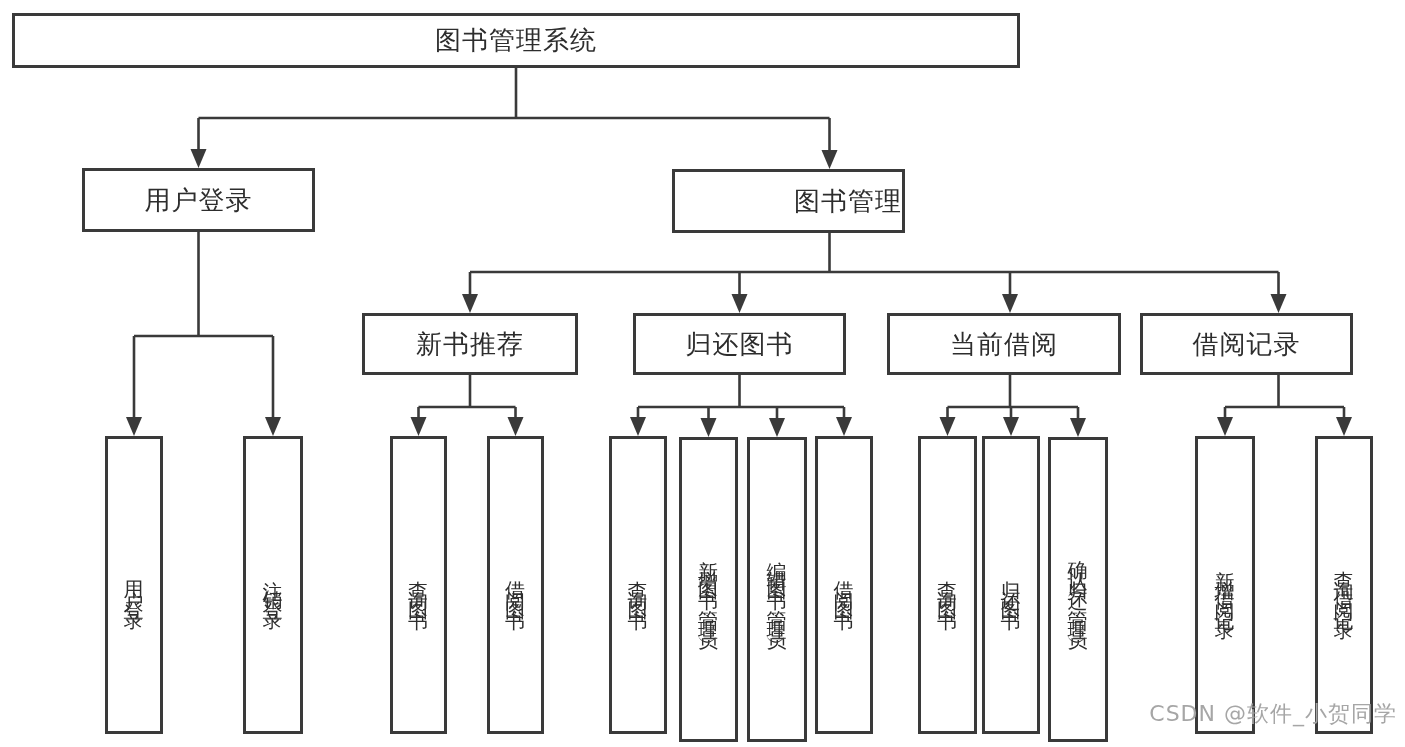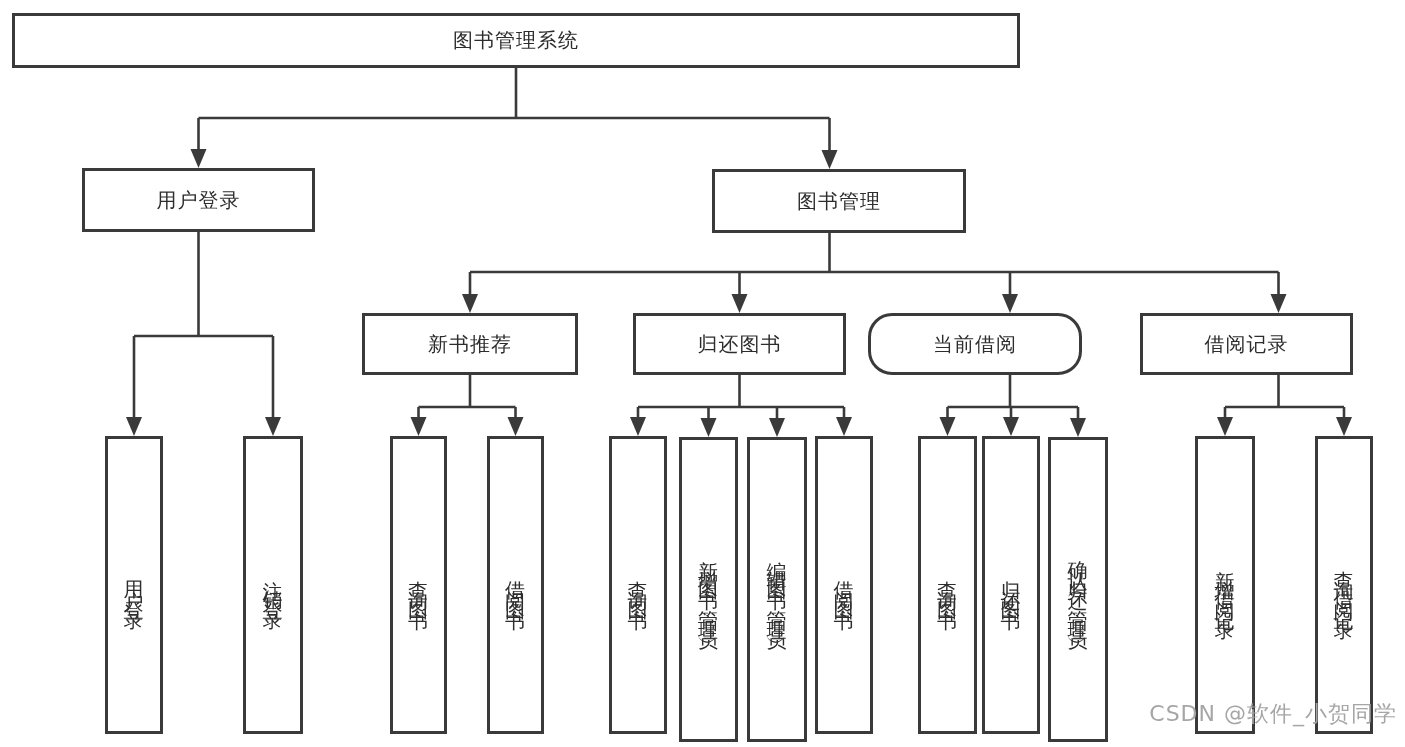--- a/index.html
+++ b/index.html
@@ -20,21 +20,21 @@
     position: absolute;
     background: #ffffff;
     border: 3px solid #3a3a3a;
     box-sizing: border-box;
     display: flex;
     align-items: center;
     justify-content: center;
     color: #2d2d2d;
   }
   .node.h span {
-    font-size: 20px;
+    font-size: 26px;
     letter-spacing: 1px;
     white-space: nowrap;
   }
   .node.vert span {
     writing-mode: vertical-rl;
     text-orientation: mixed;
     font-size: 20px;
     letter-spacing: 10px;
     line-height: 1;
   }
@@ -108,31 +108,31 @@
       <path d="M 1336 417 L 1352 417 L 1344 436 Z" fill="#3a3a3a"></path>
     </svg>
 
   <div class="node h" style="left:12px; top:13px; width:1008px; height:55px;">
     <span>图书管理系统</span>
   </div>
 
   <div class="node h" style="left:82px; top:168px; width:233px; height:64px;">
     <span>用户登录</span>
   </div>
-  <div class="node h" style="left:712px; top:169px; width:254px; height:64px;">
+  <div class="node h" style="left:672px; top:169px; width:233px; height:64px;justify-content:flex-end;">
     <span>图书管理</span>
   </div>
 
   <div class="node h" style="left:362px; top:313px; width:216px; height:62px;">
     <span>新书推荐</span>
   </div>
   <div class="node h" style="left:633px; top:313px; width:213px; height:62px;">
     <span>归还图书</span>
   </div>
-  <div class="node h" style="left:868px; top:313px; width:214px; height:62px;border-radius:24px;">
+  <div class="node h" style="left:887px; top:313px; width:234px; height:62px;">
     <span>当前借阅</span>
   </div>
   <div class="node h" style="left:1140px; top:313px; width:213px; height:62px;">
     <span>借阅记录</span>
   </div>
 
   <div class="node vert" style="left:105px; top:436px; width:58px; height:298px;">
     <span>用户登录</span>
   </div>
   <div class="node vert" style="left:243px; top:436px; width:60px; height:298px;">

